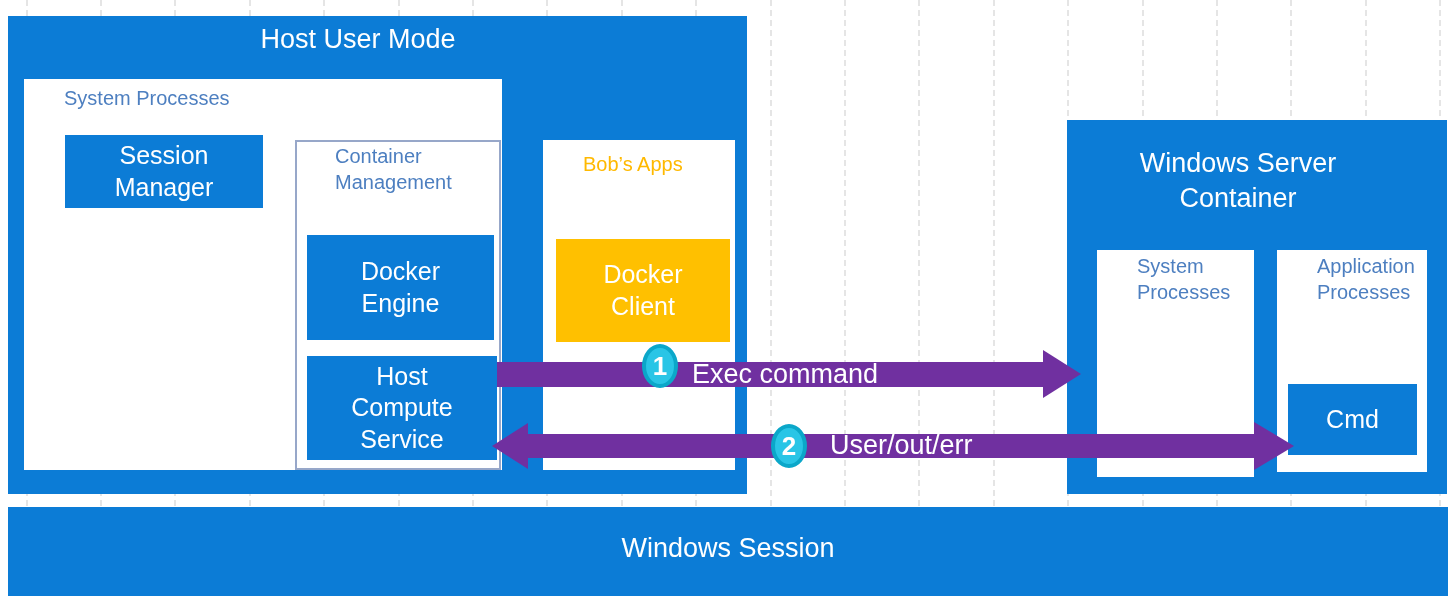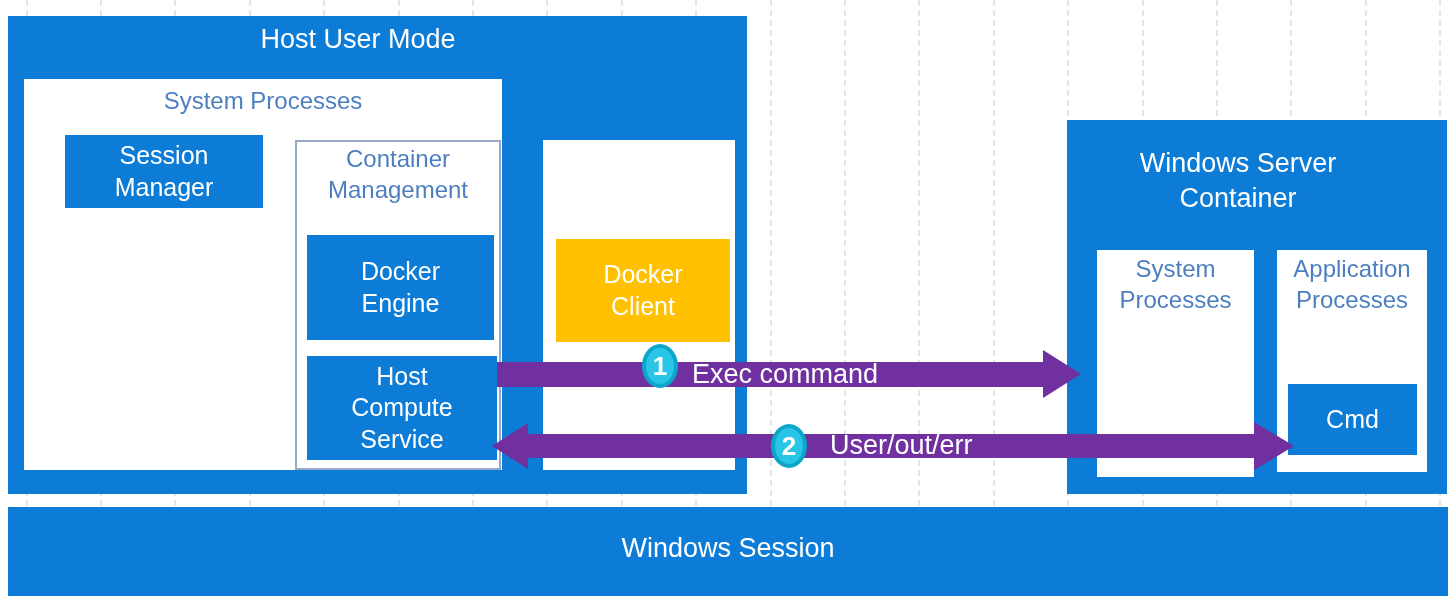--- a/index.html
+++ b/index.html
@@ -33,22 +33,22 @@
   .z1{z-index:1}.z2{z-index:2}.z3{z-index:3}
   .box-label{
     color:#fff;font-size:25px;line-height:1.25;
     text-align:center;white-space:pre-line;
   }
   .big-title{
     position:absolute;color:#fff;font-size:27px;line-height:1.3;
     text-align:center;white-space:pre-line;z-index:2;
   }
   .panel-header{
-    position:absolute;color:var(--slate);font-size:24px;line-height:1.28;
-    text-align:center;white-space:pre-line;z-index:3;
+    position:absolute;color:var(--slate);font-size:20px;line-height:1.28;
+    text-align:left;white-space:pre-line;z-index:3;margin-left:40px;
   }
   .panel-header.gold{color:var(--gold-text);}
   .arrow-body{position:absolute;background:var(--purple);z-index:5;}
   .arrow-head{position:absolute;width:0;height:0;z-index:5;}
   .arrow-head.right{border-top:24px solid transparent;border-bottom:24px solid transparent;border-left:38px solid var(--purple);}
   .arrow-head.left{border-top:23px solid transparent;border-bottom:23px solid transparent;border-right:36px solid var(--purple);}
   .arrow-label{
     position:absolute;color:#fff;font-size:27px;line-height:1;
     white-space:nowrap;z-index:6;
   }
@@ -108,20 +108,21 @@
 Engine</span>
   </div>
 
   <div class="box blue-box z3" style="left:307px;top:349px;width:190px;height:104px">
     <span class="box-label">Host
 Compute
 Service</span>
   </div>
 
   <div class="box white-box z2" style="left:543px;top:133px;width:192px;height:330px"></div>
+  <div class="panel-header gold" style="left:543px;top:152px;width:192px">Bob’s Apps</div>
 
   <div class="box gold-box z3" style="left:556px;top:232px;width:174px;height:103px">
     <span class="box-label">Docker
 Client</span>
   </div>
 
   <div class="box blue-box z1" style="left:1067px;top:113px;width:380px;height:374px"></div>
   <div class="big-title" style="left:1048px;top:146px;width:380px">Windows Server
 Container</div>
 

